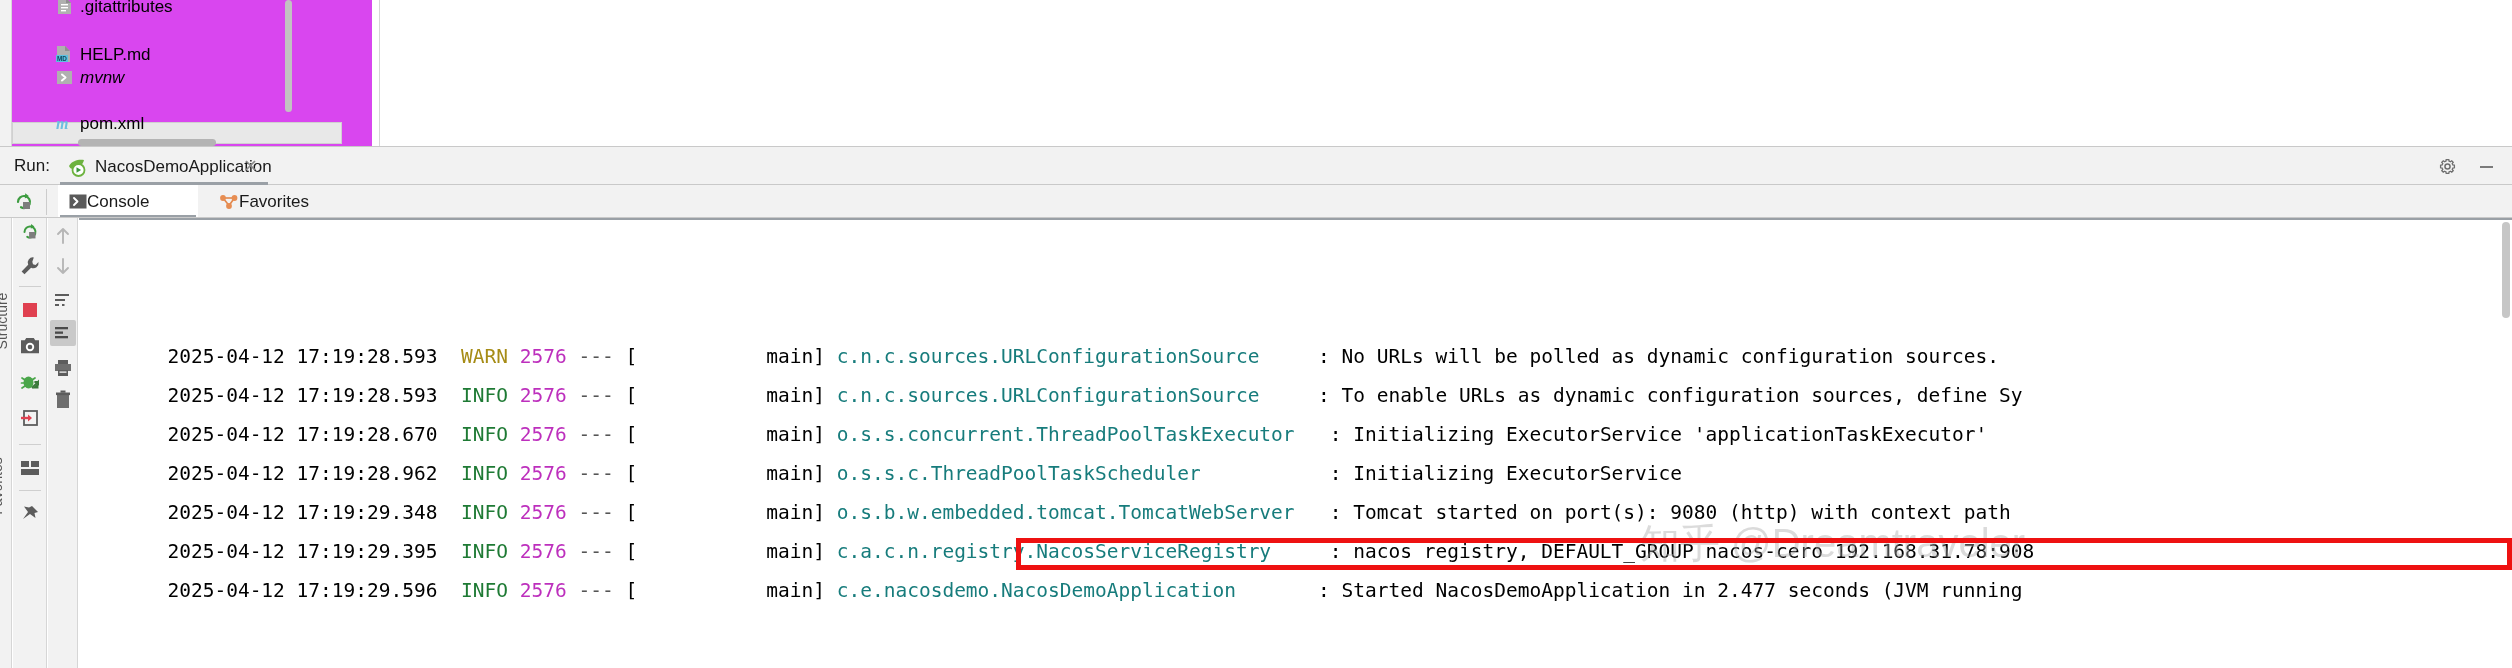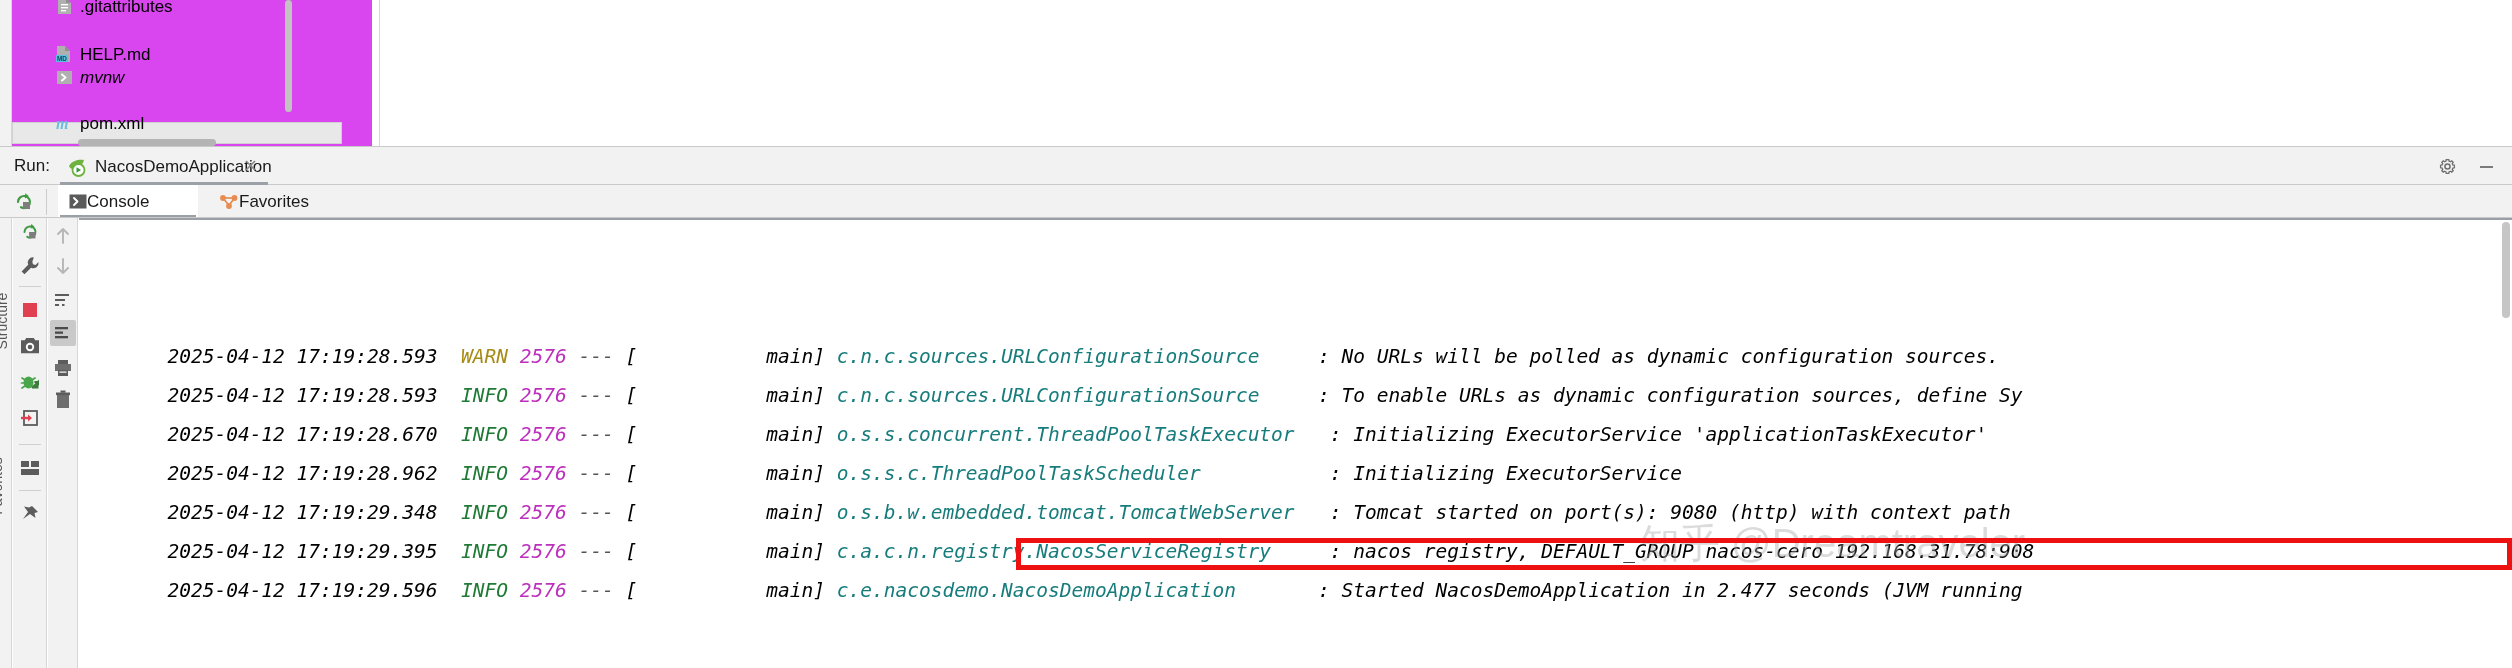--- a/index.html
+++ b/index.html
@@ -165,21 +165,20 @@
   .console-top-accent {
     position: absolute; left: 0; top: 0; width: 2433px; height: 2px;
     background: #9aa0a6;
   }
   .log-line {
     position: absolute; left: 18px; height: 27px;
     white-space: pre;
     font-family: "DejaVu Sans Mono", "Liberation Mono", monospace;
     font-size: 19.5px; line-height: 27px;
     color: #000000;
-    font-style: italic;
   }
   .c-ts   { color: #000000; }
   .c-warn { color: #a68c16; }
   .c-info { color: #1e7a34; }
   .c-pid  { color: #bd2fbd; }
   .c-dash { color: #555555; }
   .c-thread { color: #000000; }
   .c-logger { color: #177c7c; }
   .c-msg  { color: #000000; }
 

